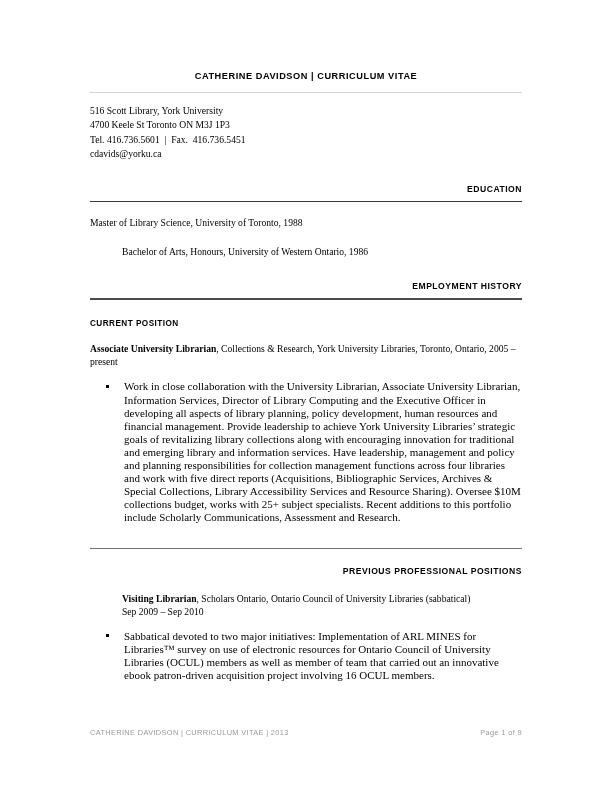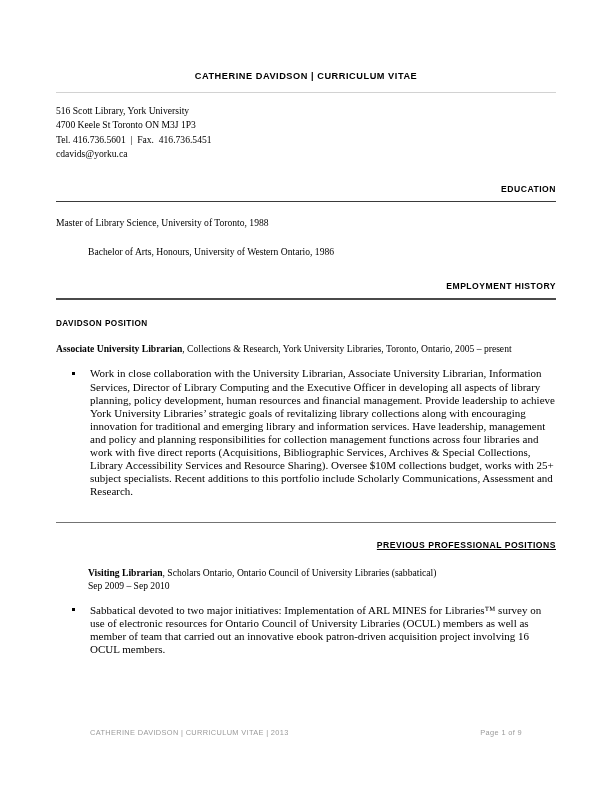--- a/index.html
+++ b/index.html
@@ -13,21 +13,21 @@
     font-family: "Liberation Serif", "DejaVu Serif", serif;
     color: #000000;
     position: relative;
     overflow: hidden;
   }
   .page {
     position: relative;
     width: 612px;
     height: 792px;
     box-sizing: border-box;
-    padding: 0 56px;
+    padding: 0 90px;
   }
 
   
   .doc-title {
     font-family: "Liberation Sans", "DejaVu Sans", sans-serif;
     font-weight: bold;
     font-size: 9.2px;
     letter-spacing: 0.55px;
     text-align: center;
     padding-top: 72px;
@@ -109,21 +109,21 @@
     left: 16px;
     top: 4.2px;
     width: 3px;
     height: 3px;
     background: #000000;
   }
 
   
   .mt-24 { margin-top: 24px; }
   .mt-20 { margin-top: 20px; }
-  .mt-18 { margin-top: 18px; text-decoration: underline; }
+  .mt-18 { margin-top: 18px; }
   .mt-16 { margin-top: 16px; margin-left: 32px; }
   .mt-14 { margin-top: 14px; }
   .mt-12 { margin-top: 12px; }
 
   
   .footer {
     position: absolute;
     left: 90px;
     right: 90px;
     top: 728px;
@@ -154,21 +154,21 @@
 
   <div class="section-heading mt-24">EDUCATION</div>
   <div class="rule rule-dark"></div>
 
   <div class="entry mt-14">Master of Library Science, University of Toronto, 1988</div>
   <div class="entry mt-16">Bachelor of Arts, Honours, University of Western Ontario, 1986</div>
 
   <div class="section-heading mt-24">EMPLOYMENT HISTORY</div>
   <div class="rule rule-thick"></div>
 
-  <div class="sub-heading mt-20">DAVIDSON POSITION</div>
+  <div class="sub-heading mt-20">CURRENT POSITION</div>
 
   <div class="entry mt-14">
     <b>Associate University Librarian</b><span>, Collections &amp; Research, York University Libraries, Toronto, Ontario, 2005 – present</span>
   </div>
 
   <ul class="bullet-list mt-12">
     <li class="bullet-item">
       <span class="marker"></span>
       <span>Work in close collaboration with the University Librarian, Associate University Librarian, Information Services, Director of Library Computing and the Executive Officer in developing all aspects of library planning, policy development, human resources and financial management.  Provide leadership to achieve York University Libraries’ strategic goals of revitalizing library collections along with encouraging innovation for traditional and emerging library and information services.  Have leadership, management and policy and planning responsibilities for collection management functions across four libraries and work with five direct reports (Acquisitions, Bibliographic Services, Archives &amp; Special Collections, Library Accessibility Services and Resource Sharing).  Oversee $10M collections budget, works with 25+ subject specialists.  Recent additions to this portfolio include Scholarly Communications, Assessment and Research.</span>
     </li>

